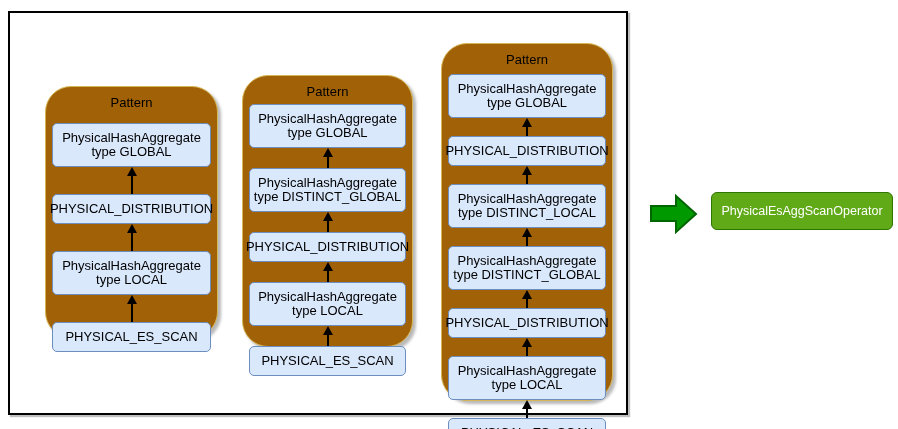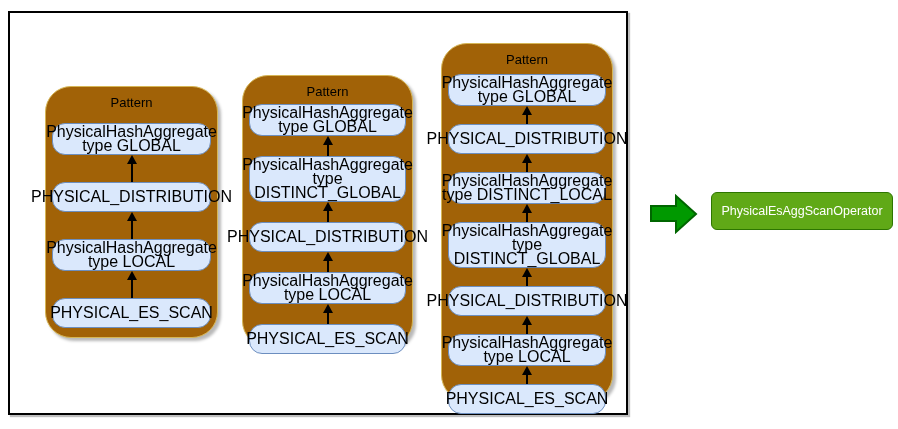--- a/index.html
+++ b/index.html
@@ -54,32 +54,32 @@
     flex-direction: column;
     align-items: stretch;
     flex: 0 0 auto;
   }
   #pattern-0 .pattern-nodes { margin-top: 13px; }
   #pattern-1 .pattern-nodes { margin-top: 5px; }
   #pattern-2 .pattern-nodes { margin-top: 7px; }
   .node {
     background: #DAE8FC;
     border: 1px solid #6C8EBF;
-    border-radius: 13px;
+    border-radius: 5px;
     min-height: 30px;
     box-sizing: border-box;
     display: flex;
     align-items: center;
     justify-content: center;
     text-align: center;
-    font-size: 16px;
+    font-size: 13px;
     line-height: 14px;
     color: #000000;
     white-space: pre-line;
-    padding: 1px 2px;
+    padding: 7px 2px;
   }
   .arrow-gap {
     display: flex;
     justify-content: center;
     align-items: stretch;
     flex: 0 0 auto;
   }
   #pattern-0 .arrow-gap { height: 27px; }
   #pattern-1 .arrow-gap { height: 20px; }
   #pattern-2 .arrow-gap { height: 18px; }

